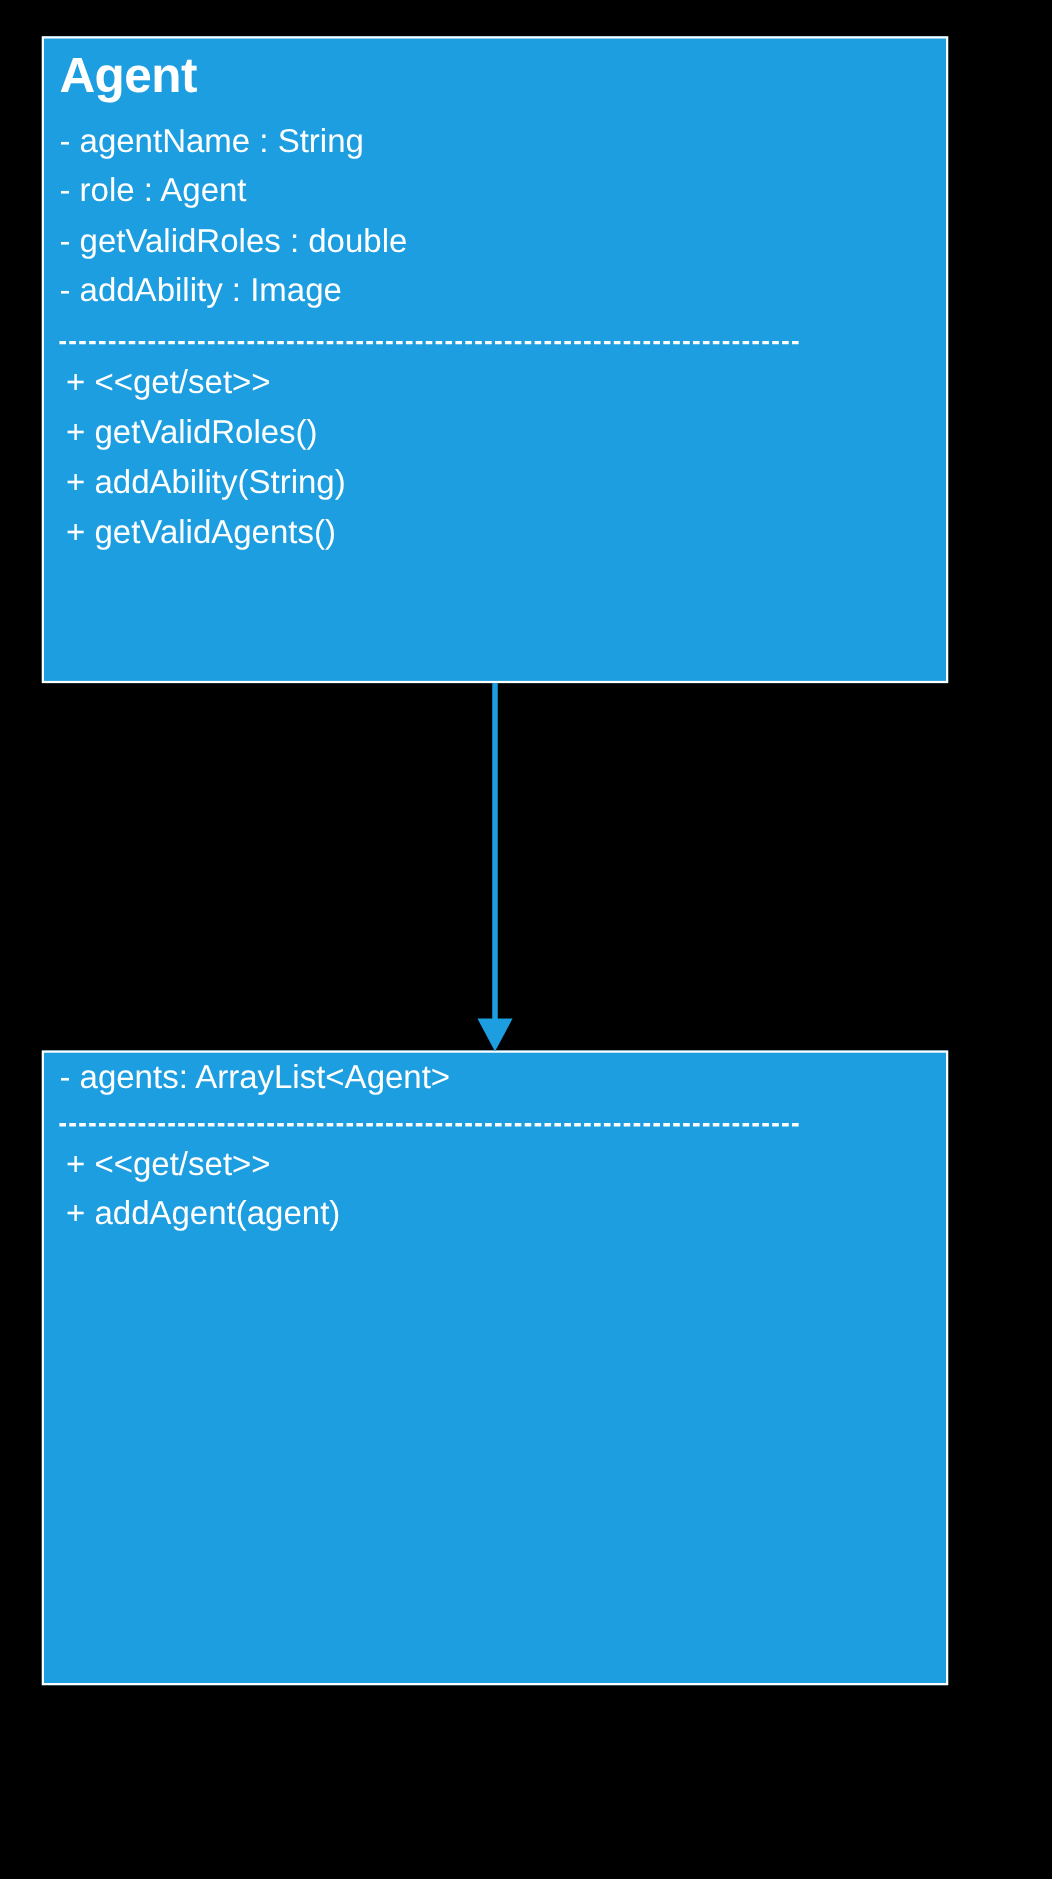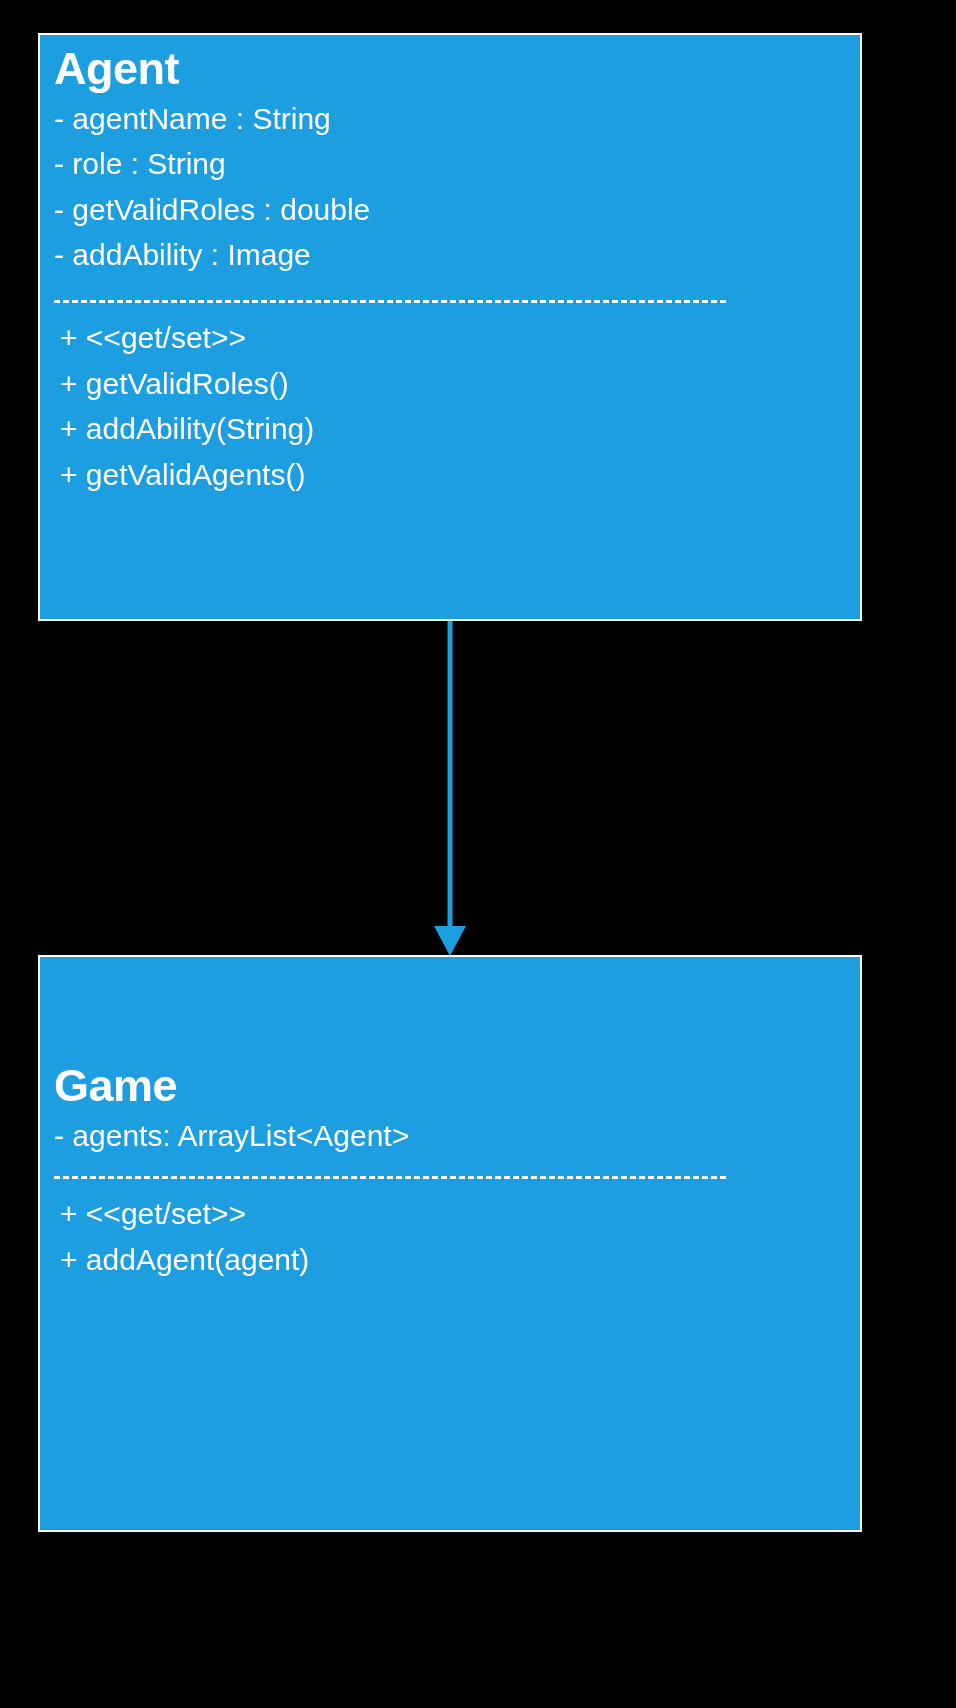--- a/index.html
+++ b/index.html
@@ -76,21 +76,21 @@
     height: 0;
     border-top: 3px dashed #ffffff;
     margin: 10px 14px 10px 14px;
   }
 
   
   #agent-class-box .class-title {
     margin: 10px 0 2px 14px;
   }
   #agent-class-box .attributes-compartment {
-    margin-top: 2px;
+    margin-top: 12px;
   }
   #agent-class-box .uml-separator {
     margin-top: 22px;
     margin-bottom: 12px;
     width: 672px;
   }
 
   
   #game-class-box .class-title {
     margin: 105px 0 2px 14px;
@@ -115,38 +115,37 @@
 <body>
 
 <div id="diagram-canvas">
 
   <div id="agent-class-box" class="uml-class-box">
 
     <div class="class-title">Agent</div>
 
     <div class="compartment attributes-compartment">
       <div class="member-line">- agentName : String</div>
-      <div class="member-line">- role : String</div>
+      <div class="member-line">- role : Agent</div>
       <div class="member-line">- getValidRoles : double</div>
       <div class="member-line">- addAbility : Image</div>
     </div>
 
     <div class="uml-separator"></div>
 
     <div class="compartment methods-compartment">
       <div class="member-line">+ &lt;&lt;get/set&gt;&gt;</div>
       <div class="member-line">+ getValidRoles()</div>
       <div class="member-line">+ addAbility(String)</div>
       <div class="member-line">+ getValidAgents()</div>
     </div>
   </div>
 
   <div id="game-class-box" class="uml-class-box">
 
-    <div class="class-title">Game</div>
 
     <div class="compartment attributes-compartment">
       <div class="member-line">- agents: ArrayList&lt;Agent&gt;</div>
     </div>
 
     <div class="uml-separator"></div>
 
     <div class="compartment methods-compartment">
       <div class="member-line">+ &lt;&lt;get/set&gt;&gt;</div>
       <div class="member-line">+ addAgent(agent)</div>

